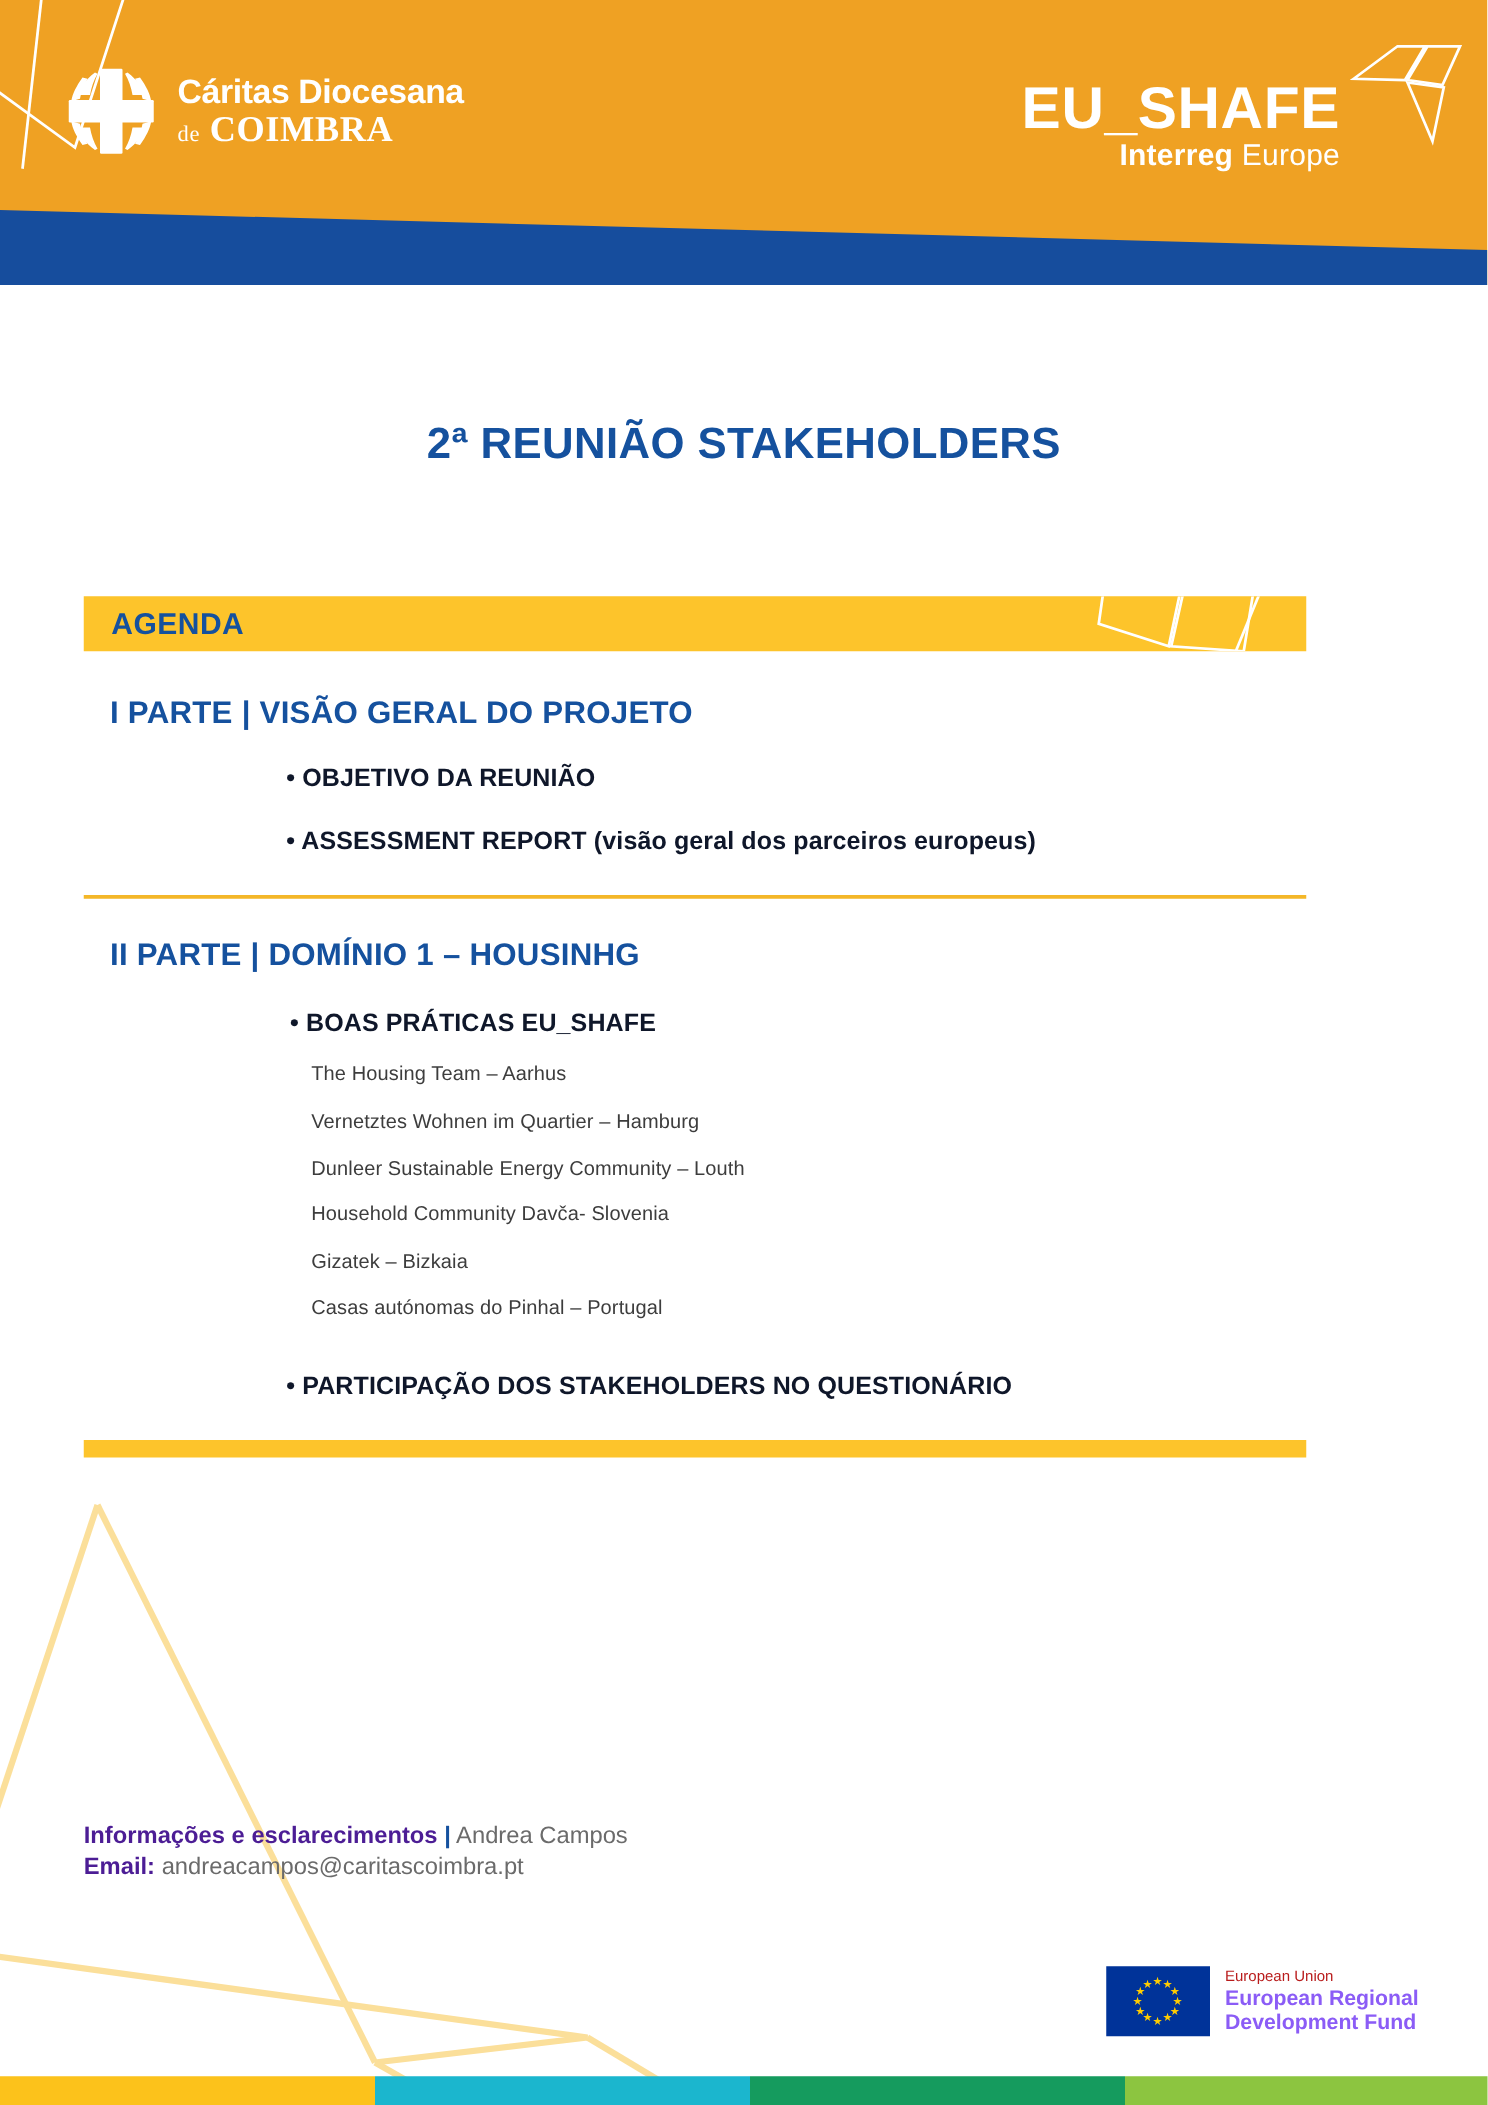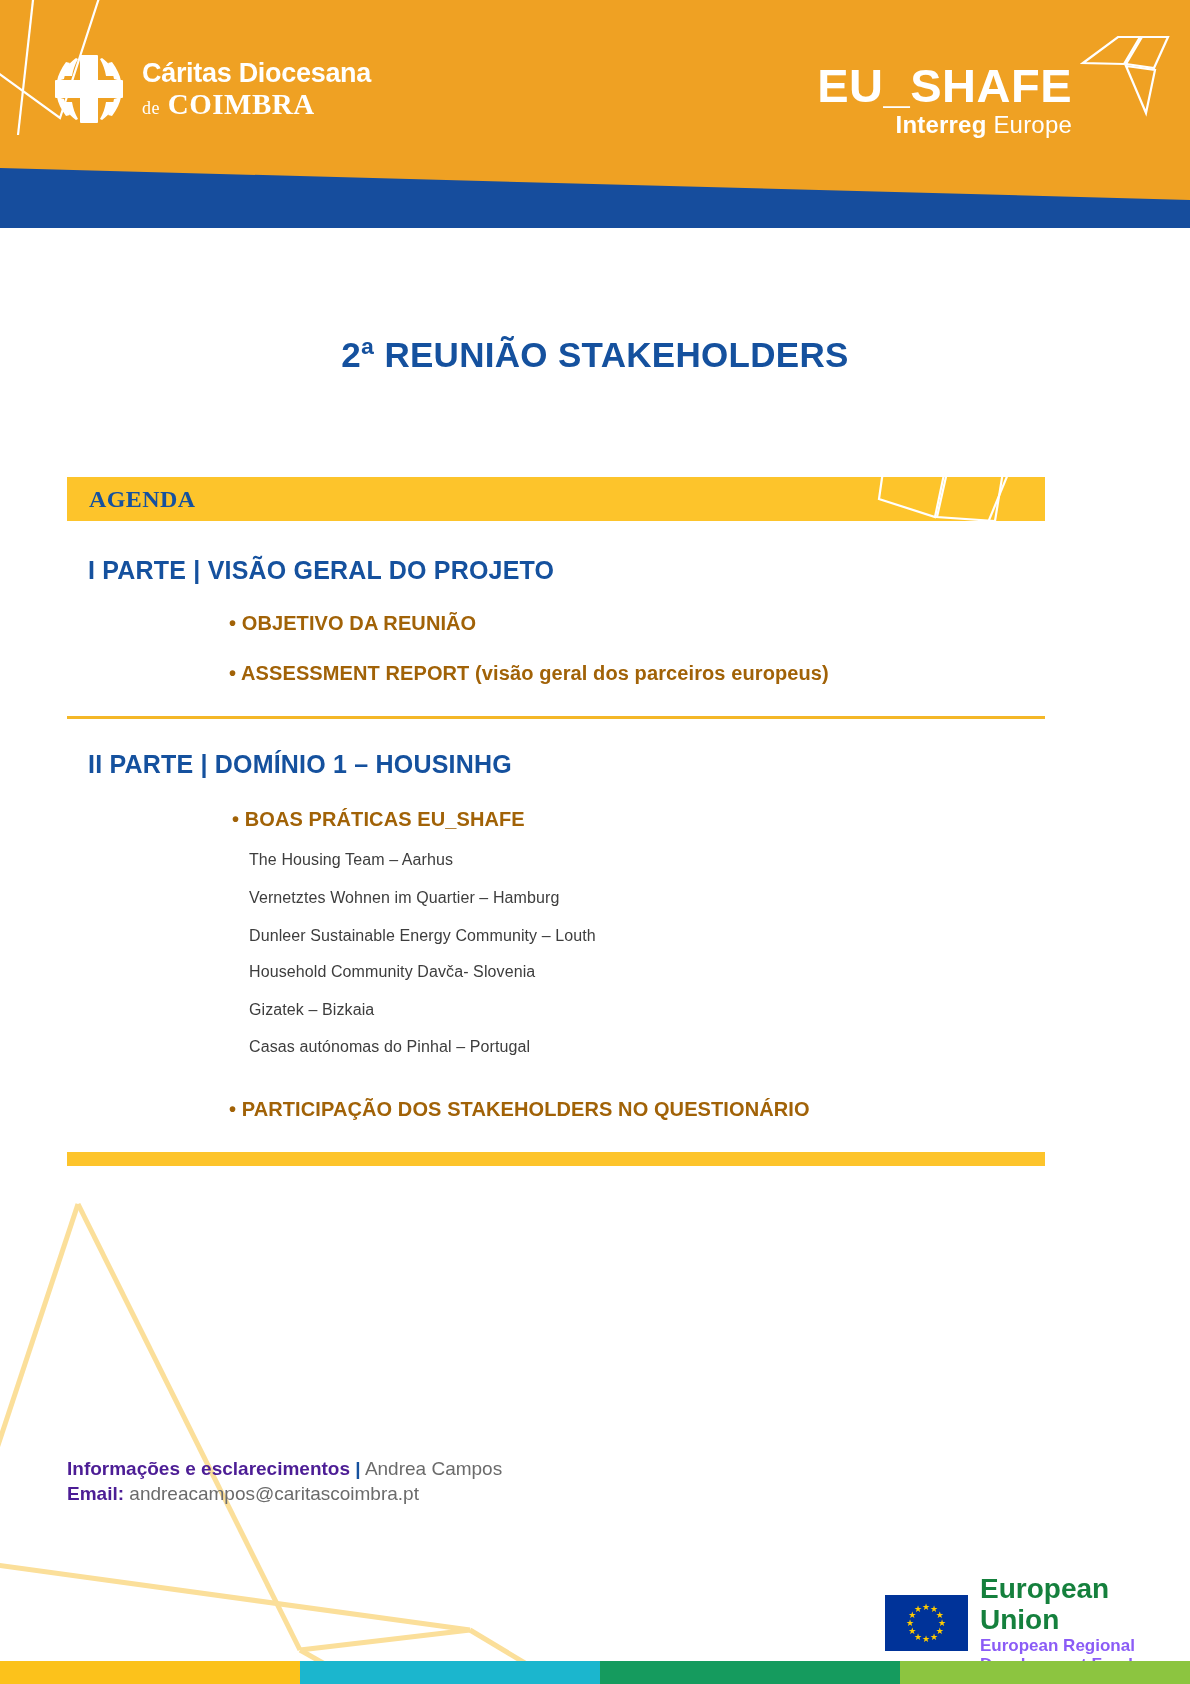--- a/index.html
+++ b/index.html
@@ -35,30 +35,30 @@
     color:#15519e;font-size:35px;font-weight:bold;letter-spacing:0.3px;
   }
 
   
   .agenda-bar{
     position:absolute;left:67px;top:477px;width:978px;height:44px;
     background:#fdc42b;overflow:hidden;
   }
   .agenda-label{
     position:absolute;left:22px;top:9px;color:#15519e;
-    font-size:24px;font-weight:bold;letter-spacing:0.4px;font-family:Liberation Serif, serif;
+    font-size:24px;font-weight:bold;letter-spacing:0.4px;
   }
   .agenda-bar-deco{position:absolute;right:0;top:0;}
 
   
   .part-head{
     position:absolute;color:#15519e;font-weight:bold;font-size:25px;letter-spacing:0.2px;
   }
   .bullet-blue{
-    position:absolute;color:#a16207;font-weight:bold;font-size:20px;letter-spacing:0.1px;
+    position:absolute;color:#0f172a;font-weight:bold;font-size:20px;letter-spacing:0.1px;
   }
   .plain-item{
     position:absolute;color:#3d3d3d;font-size:16px;letter-spacing:0.1px;
   }
 
   .divider-thin{position:absolute;left:67px;top:716px;width:978px;height:3px;background:#f4b728;}
   .divider-thick{position:absolute;left:67px;top:1152px;width:978px;height:14px;background:#fdc42b;}
 
   
   .footer-deco{position:absolute;left:0;top:1180px;width:1190px;height:504px;}
@@ -67,21 +67,21 @@
   .contact{position:absolute;left:67px;top:1456px;line-height:1.32;}
   .contact-line{font-size:19px;color:#6b6b6b;white-space:nowrap;}
   .contact-line .k{color:#4c1d95;font-weight:bold;}
   .contact-line .sep{color:#15519e;font-weight:bold;}
 
   
   .eu-badge{position:absolute;left:885px;top:1573px;display:flex;align-items:center;gap:12px;}
   .eu-flag{width:83px;height:56px;background:#003399;position:relative;flex:none;}
   .eu-star{position:absolute;color:#ffcc00;font-size:9px;line-height:9px;}
   .eu-text{display:flex;flex-direction:column;line-height:1.12;}
-  .eu-t1{font-size:28px;color:#15803d;font-weight:bold;}
+  .eu-t1{font-size:12px;color:#b91c1c;}
   .eu-t2{font-size:17px;color:#8b5cf6;font-weight:bold;}
 
   
   .strip{position:absolute;left:0;bottom:0;width:1190px;height:23px;display:flex;}
   .strip div{height:100%;}
 </style>
 </head>
 <body>
 
 <div class="header">

